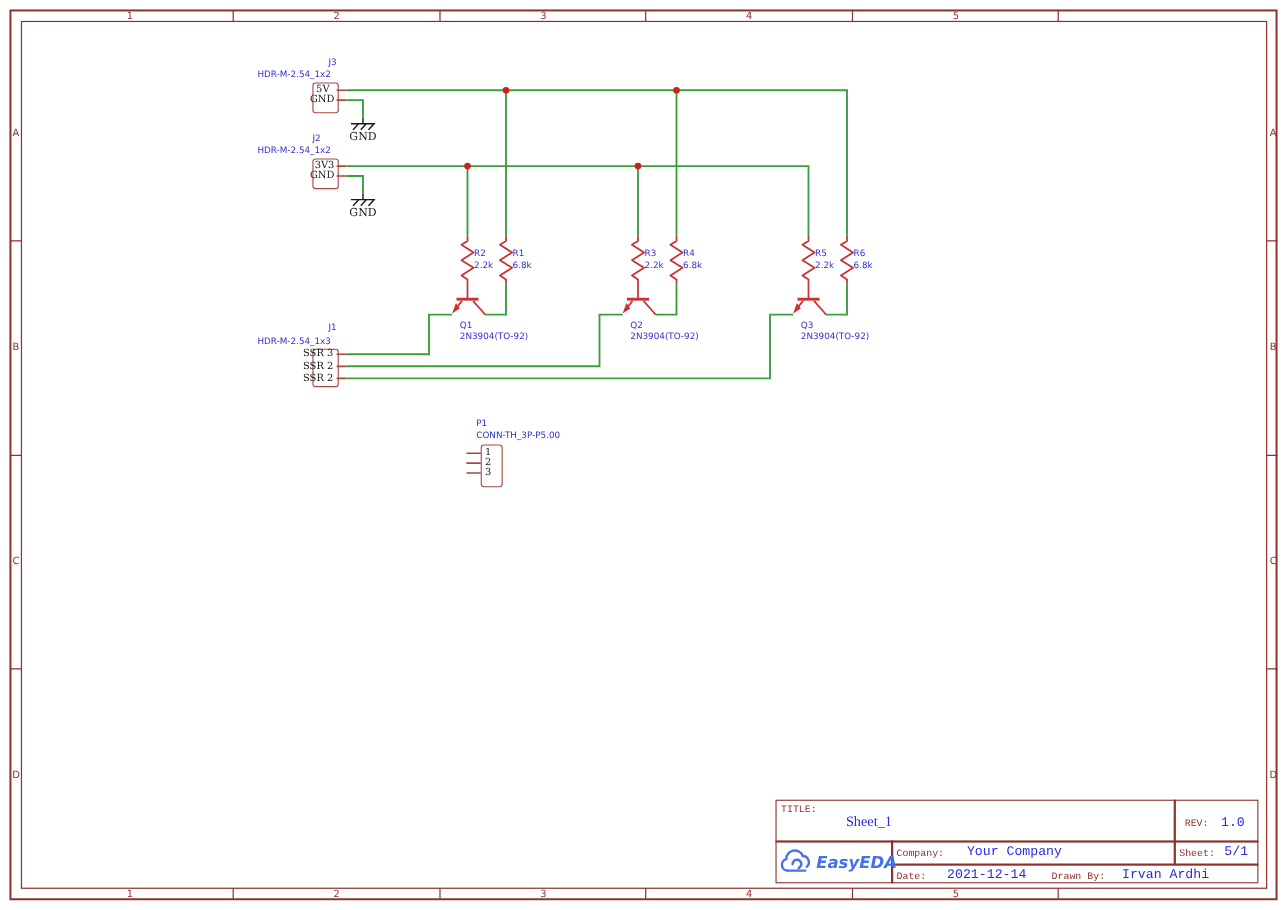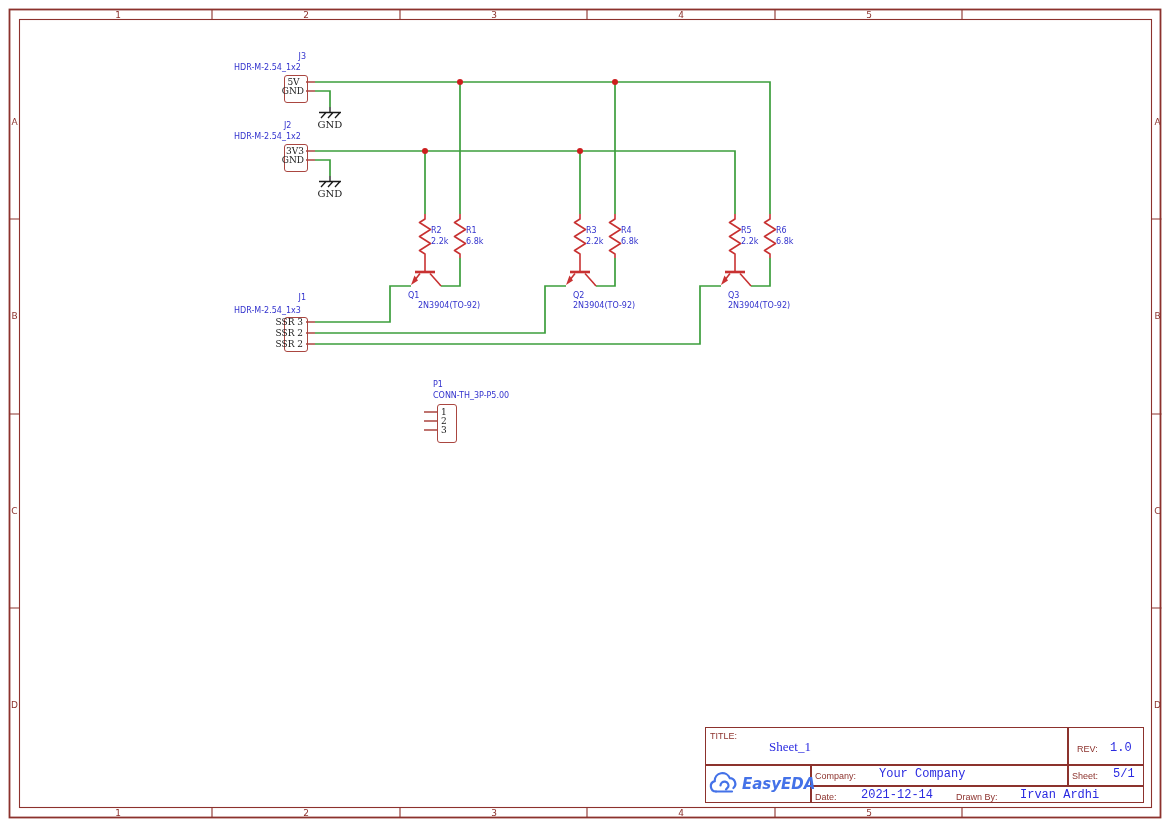--- a/index.html
+++ b/index.html
@@ -11,21 +11,21 @@
   .pin{position:absolute;color:#1a1a1a;font-size:9px;line-height:10px;white-space:nowrap;
        font-family:"DejaVu Serif",serif;}
   .net{position:absolute;color:#1a1a1a;font-size:10px;line-height:11px;text-align:center;
        font-family:"DejaVu Serif",serif;}
   .frame-lbl{position:absolute;color:#8c322d;font-size:9px;line-height:10px;text-align:center;
        font-family:"DejaVu Sans",sans-serif;}
   .cbox{position:absolute;border:1.6px solid #aa4640;border-radius:3px;background:transparent;}
   .tb{position:absolute;border:1.5px solid #8c322d;background:transparent;}
   .tbline{position:absolute;background:#8c322d;}
   .tb-lbl{position:absolute;color:#8c322d;font-size:9px;line-height:10px;white-space:nowrap;
-       font-family:Liberation Sans, sans-serif;}
+       font-family:Liberation Mono, monospace;}
   .tb-val{position:absolute;color:#2a2ae0;font-size:12px;line-height:13px;white-space:nowrap;
        font-family:Liberation Mono, monospace;}
   .tb-title{position:absolute;color:#2a2ae0;font-size:13px;line-height:14px;white-space:nowrap;
        font-family:Liberation Serif, serif;}
   .logo-text{position:absolute;color:#4472e8;font-size:15px;line-height:16px;font-weight:bold;
        font-style:italic;font-family:"DejaVu Sans",sans-serif;white-space:nowrap;}
 </style>
 </head>
 <body>
 
@@ -165,21 +165,21 @@
   <div class="lbl" style="left:466px;top:237px">6.8k</div>
   <div class="lbl" style="left:586px;top:226px">R3</div>
   <div class="lbl" style="left:586px;top:237px">2.2k</div>
   <div class="lbl" style="left:621px;top:226px">R4</div>
   <div class="lbl" style="left:621px;top:237px">6.8k</div>
   <div class="lbl" style="left:741px;top:226px">R5</div>
   <div class="lbl" style="left:741px;top:237px">2.2k</div>
   <div class="lbl" style="left:776px;top:226px">R6</div>
   <div class="lbl" style="left:776px;top:237px">6.8k</div>
 
-  <div class="lbl" style="left:408px;top:291px">Q1</div>
+  <div class="lbl" style="left:418px;top:291px">Q1</div>
   <div class="lbl" style="left:418px;top:301px">2N3904(TO-92)</div>
   <div class="lbl" style="left:573px;top:291px">Q2</div>
   <div class="lbl" style="left:573px;top:301px">2N3904(TO-92)</div>
   <div class="lbl" style="left:728px;top:291px">Q3</div>
   <div class="lbl" style="left:728px;top:301px">2N3904(TO-92)</div>
 
   <div class="tb" style="left:705px;top:727px;width:439px;height:76px;box-sizing:border-box"></div>
   <div class="tbline" style="left:705px;top:764px;width:439px;height:1.5px"></div>
   <div class="tbline" style="left:810px;top:785px;width:334px;height:1.5px"></div>
   <div class="tbline" style="left:810px;top:764px;width:1.5px;height:39px"></div>

